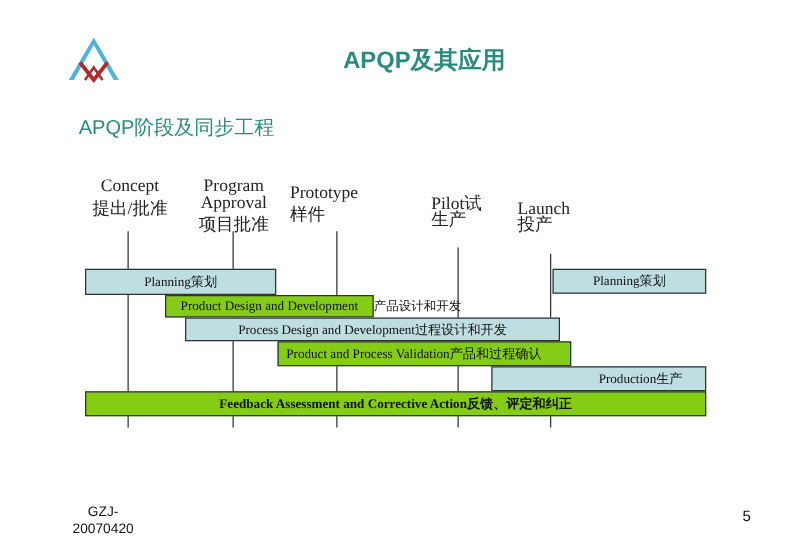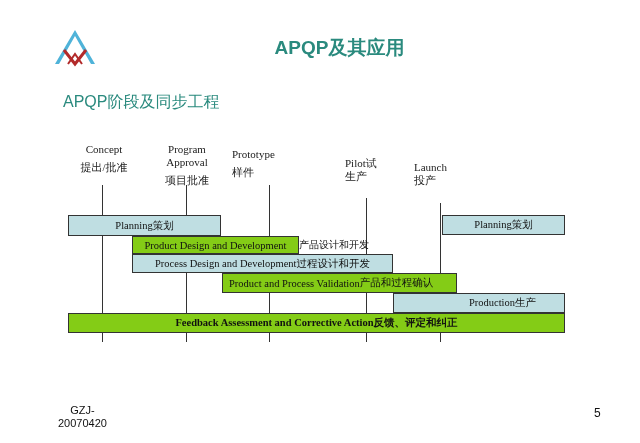--- a/index.html
+++ b/index.html
@@ -1,21 +1,21 @@
 <!DOCTYPE html>
 <html><head>
   <meta charset="utf-8">
   <style>
     html, body { margin:0; padding:0; }
     body { width:640px; height:443px; background:#ffffff; position:relative; overflow:hidden; font-family:"Liberation Serif", serif; }
     .abs { position:absolute; }
     .title { left:0; width:640px; top:35px; text-align:center; font-family:"Liberation Sans", sans-serif; font-weight:bold; font-size:19px; color:#2a8a7e; padding-left:39px; box-sizing:border-box; }
     .subtitle { left:63px; top:92px; font-family:"Liberation Sans", sans-serif; font-size:16px; color:#2a8a7e; }
     .logo { left:50px; top:28px; width:50px; height:40px; }
-    .milestone { font-size:11px; color:#222; line-height:13px; text-align:center; }
+    .milestone { font-size:14px; color:#222; line-height:13px; text-align:center; }
     .milestone .cn { display:block; margin-top:5px; }
     .vline { width:1px; background:#333; }
     .bar { border:1px solid #333; box-sizing:border-box; font-size:10.5px; color:#111; display:flex; align-items:center; justify-content:center; white-space:nowrap; overflow:visible; }
     .blue { background:#bfdee2; }
     .yellow { background:#84cc16; }
     .overflow-label { font-size:10px; color:#111; white-space:nowrap; }
     .footer-left { left:58px; top:404px; font-family:Liberation Sans, sans-serif; font-size:11px; color:#111; text-align:center; line-height:13px; }
     .page-num { left:594px; top:406px; font-family:"Liberation Sans", sans-serif; font-size:12px; color:#111; }
   </style>
 </head>
@@ -63,30 +63,30 @@
 </div>
 <div class="abs bar blue" style="left:442px; top:215px; width:123px; height:20px;">
   <span>Planning策划</span>
 </div>
 
 <div class="abs bar yellow" style="left:132px; top:236px; width:167px; height:18px;">
   <span>Product Design and Development</span>
 </div>
 <div class="abs overflow-label" style="left:299px; top:238px;">产品设计和开发</div>
 
-<div class="abs bar blue" style="left:132px; top:254px; width:261px; height:19px;">
+<div class="abs bar blue" style="left:148px; top:254px; width:300px; height:19px;">
   <span>Process Design and Development过程设计和开发</span>
 </div>
 
 <div class="abs bar yellow" style="left:222px; top:273px; width:235px; height:20px; justify-content:flex-start; padding-left:6px;">
   <span>Product and Process Validation</span>
   <span>产品和过程确认</span>
 </div>
 
-<div class="abs bar blue" style="left:393px; top:293px; width:172px; height:20px; justify-content:flex-end; padding-right:28px;">
+<div class="abs bar blue" style="left:393px; top:293px; width:172px; height:20px; justify-content:flex-end; padding-right:18px;">
   <span>Production生产</span>
 </div>
 
 <div class="abs bar yellow" style="left:68px; top:313px; width:497px; height:20px;font-weight:bold;">
   <span>Feedback Assessment and Corrective Action反馈、评定和纠正</span>
 </div>
 
 <div class="abs footer-left">
   <span style="display:block;">GZJ-</span>
   <span style="display:block;">20070420</span>

